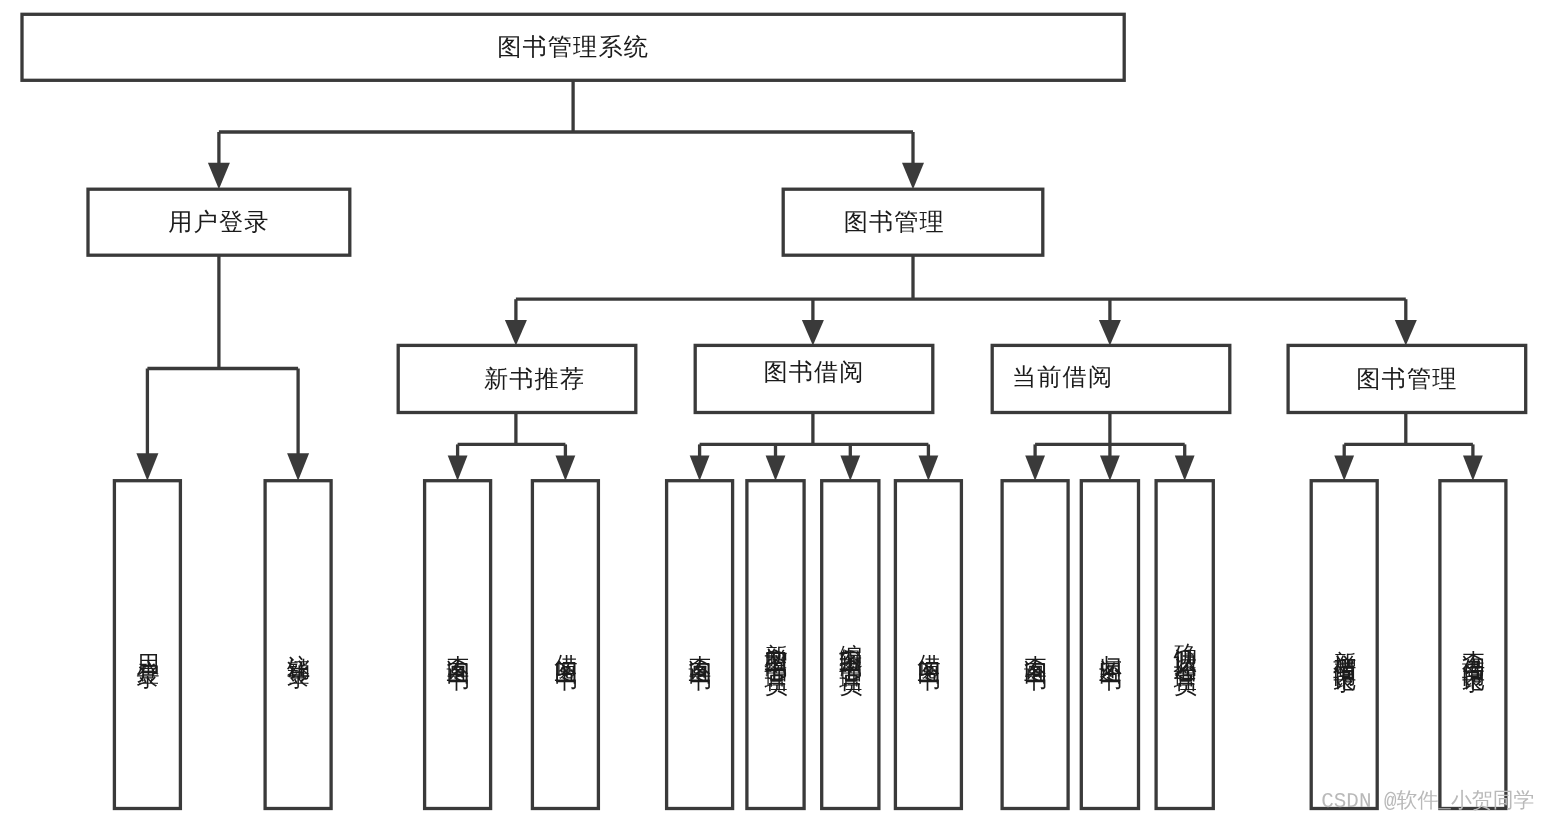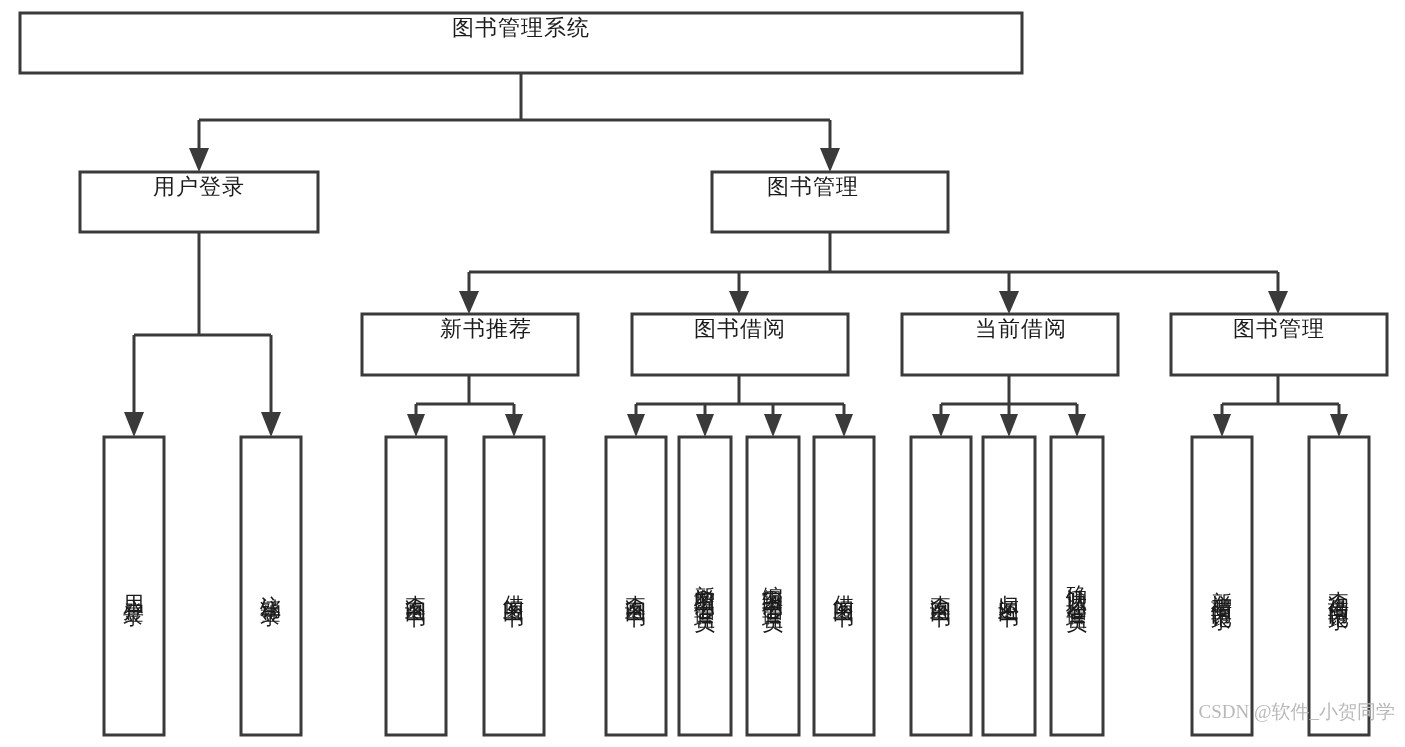--- a/index.html
+++ b/index.html
@@ -53,36 +53,36 @@
     font-family: "Liberation Sans", "DejaVu Sans", sans-serif;
     font-size: 21px;
     line-height: 1;
     letter-spacing: 4px;
     color: #1b1b1b;
     white-space: nowrap;
   }
   .hlabel-wrap {
     position: absolute;
     display: flex;
-    align-items: flex-start;
+    align-items: center;
     justify-content: center;
     pointer-events: none;
   }
   .hlabel-text {
     font-family: "Liberation Sans", "DejaVu Sans", sans-serif;
     font-size: 22px;
     color: #1b1b1b;
     white-space: nowrap;
     letter-spacing: 1px;
   }
   #watermark {
     position: absolute;
     right: 10px;
-    bottom: 22px;
-    font-family: Liberation Serif, serif;
+    bottom: 6px;
+    font-family: Liberation Mono, monospace;
     font-size: 19px;
     color: #b9b9b9;
     white-space: nowrap;
     pointer-events: none;
   }
 </style>
 </head>
 <body>
 
 <div id="diagram-root">
@@ -203,21 +203,21 @@
   <div class="hlabel-wrap" style="left:713px; top:172px; width:200px; height:60px;">
     <span class="hlabel-text">图书管理</span>
   </div>
 
   <div class="hlabel-wrap" style="left:362px; top:314px; width:216px; height:61px;padding-left:16px;">
     <span class="hlabel-text">新书推荐</span>
   </div>
   <div class="hlabel-wrap" style="left:632px; top:314px; width:216px; height:47px;">
     <span class="hlabel-text">图书借阅</span>
   </div>
-  <div class="hlabel-wrap" style="left:913px; top:314px; width:216px; height:58px;">
+  <div class="hlabel-wrap" style="left:858px; top:314px; width:216px; height:58px;">
     <span class="hlabel-text">当前借阅</span>
   </div>
   <div class="hlabel-wrap" style="left:1171px; top:314px; width:216px; height:61px;">
     <span class="hlabel-text">图书管理</span>
   </div>
 
   <div class="vlabel-wrap" style="left:104px; top:437px; width:60px; height:298px;">
     <span class="vlabel-text">用户登录</span>
   </div>
   <div class="vlabel-wrap" style="left:241px; top:437px; width:60px; height:298px;">

